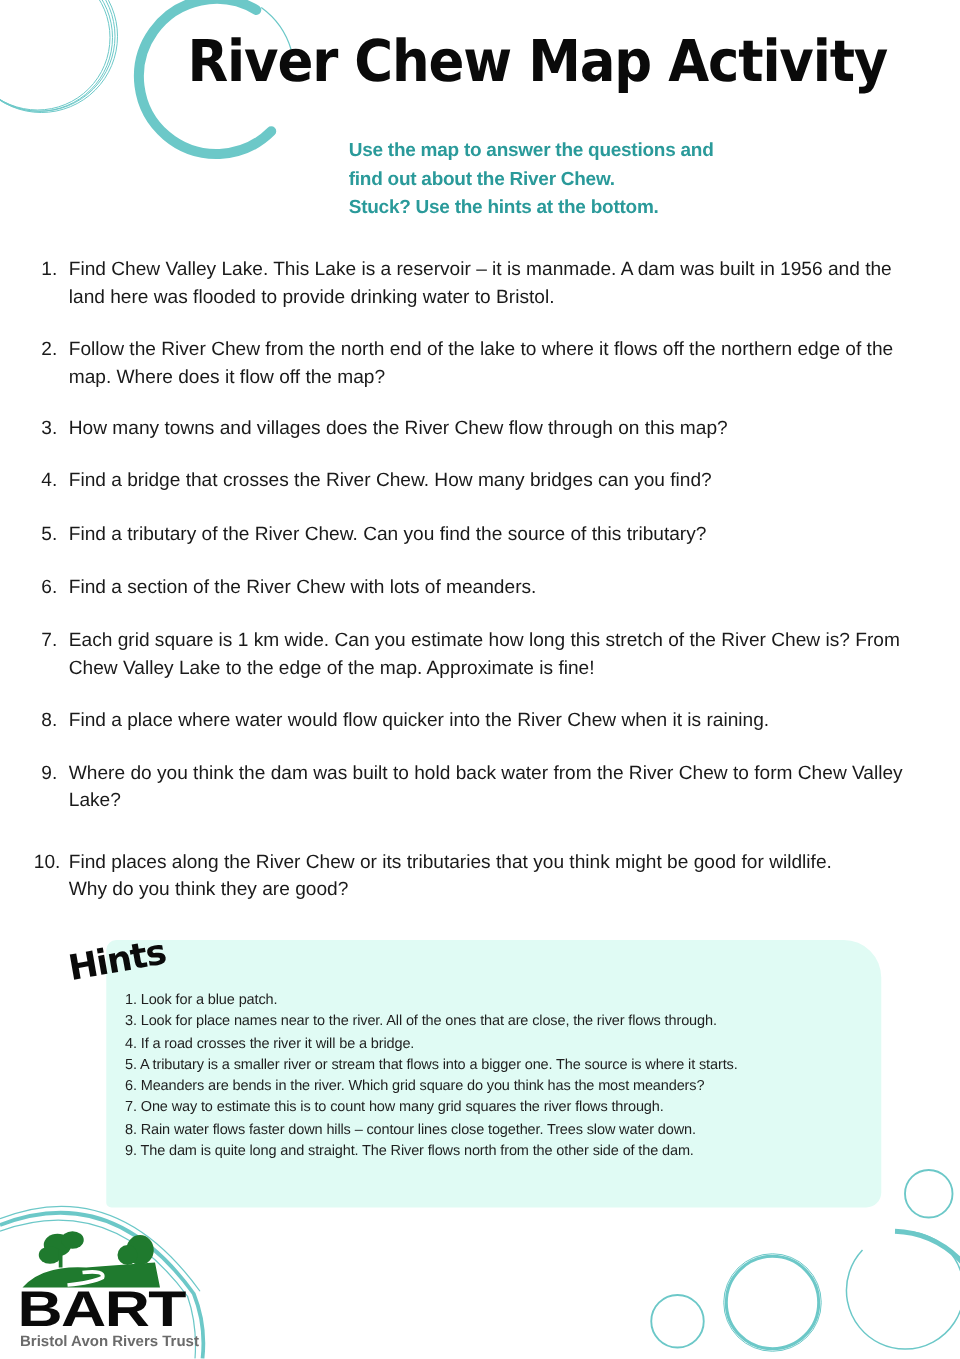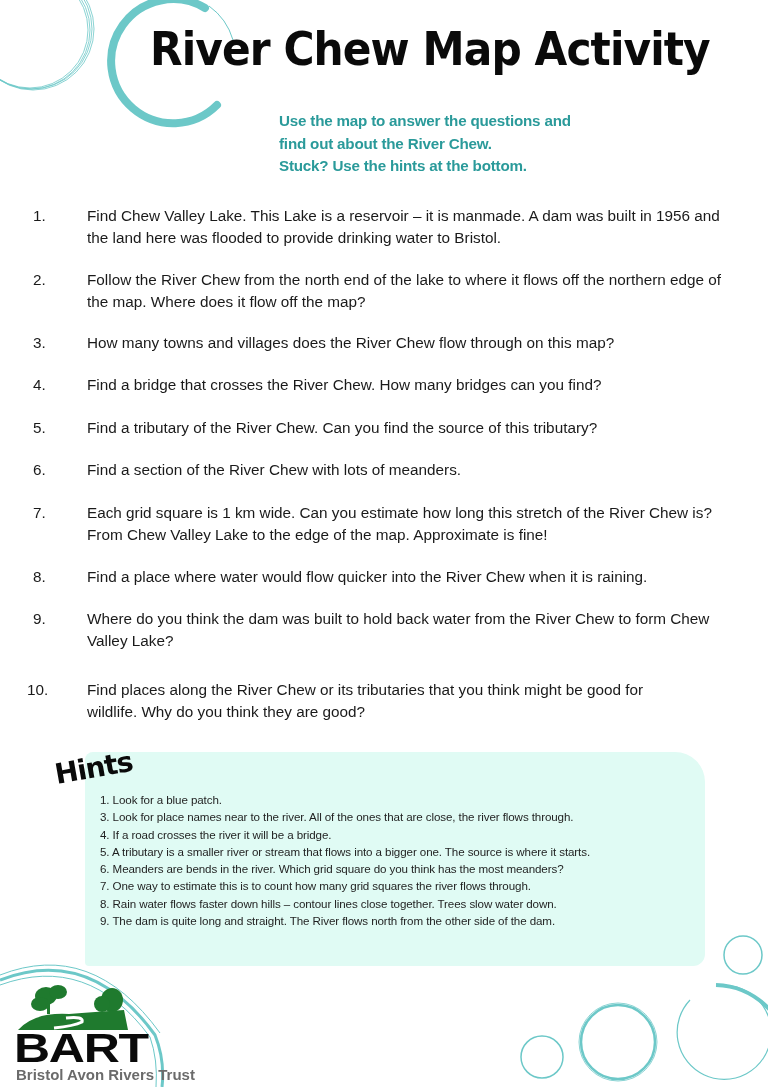--- a/index.html
+++ b/index.html
@@ -21,21 +21,21 @@
       font-family: Liberation Sans, sans-serif; letter-spacing: -0.2px; margin-left: 11px;
     }
     .subtitle div { white-space: nowrap; }
 
     .questions {
       position: absolute; left: 33px; top: 205px; width: 700px;
       font-family: "Liberation Sans", sans-serif; font-size: 15.3px; line-height: 22px; color: #1a1a1a;
     }
     .q { position: relative; padding-left: 22px; }
     .q .num { position: absolute; left: 0; top: 0; width: 22px; }
-    .q .text { display: block; margin-left: 32px; }
+    .q .text { display: block; }
 
     .hints-bg {
       position: absolute; left: 85px; top: 752px; width: 620px; height: 214px;
       background: #e0fbf4;
       border-radius: 8px 30px 12px 4px;
     }
     .hints-title {
       position: absolute; left: 58px; top: 758px;
       font-family: "DejaVu Sans", sans-serif; font-weight: bold; font-size: 28px;
       transform: rotate(-10deg); transform-origin: left bottom; color: #0a0a0a;
@@ -50,21 +50,21 @@
 
     .logo { position: absolute; left: 14px; top: 982px; width: 118px; height: 100px; }
     .logo-text {
       position: absolute; left: 14px; top: 1028px;
       font-family: "Liberation Sans", sans-serif; font-weight: 900; font-size: 40px;
       letter-spacing: -1px; color: #0a0a0a; line-height: 40px;
       transform: scaleX(1.25); transform-origin: left;
     }
     .logo-sub {
       position: absolute; left: 16px; top: 1066px;
-      font-family: "Liberation Sans", sans-serif; font-weight: bold; font-size: 15px;
+      font-family: "Liberation Sans", sans-serif; font-weight: bold; font-size: 12px;
       color: #6b6b6b; white-space: nowrap;
     }
   </style>
 </head>
 <body>
 
 <svg class="deco" style="left:0;top:0" width="110" height="100" viewBox="0 0 110 100">
   <g fill="none" stroke="#6cc8c8" stroke-width="0.8">
     <circle cx="30" cy="30" r="58"></circle>
     <circle cx="31" cy="30" r="59"></circle>

